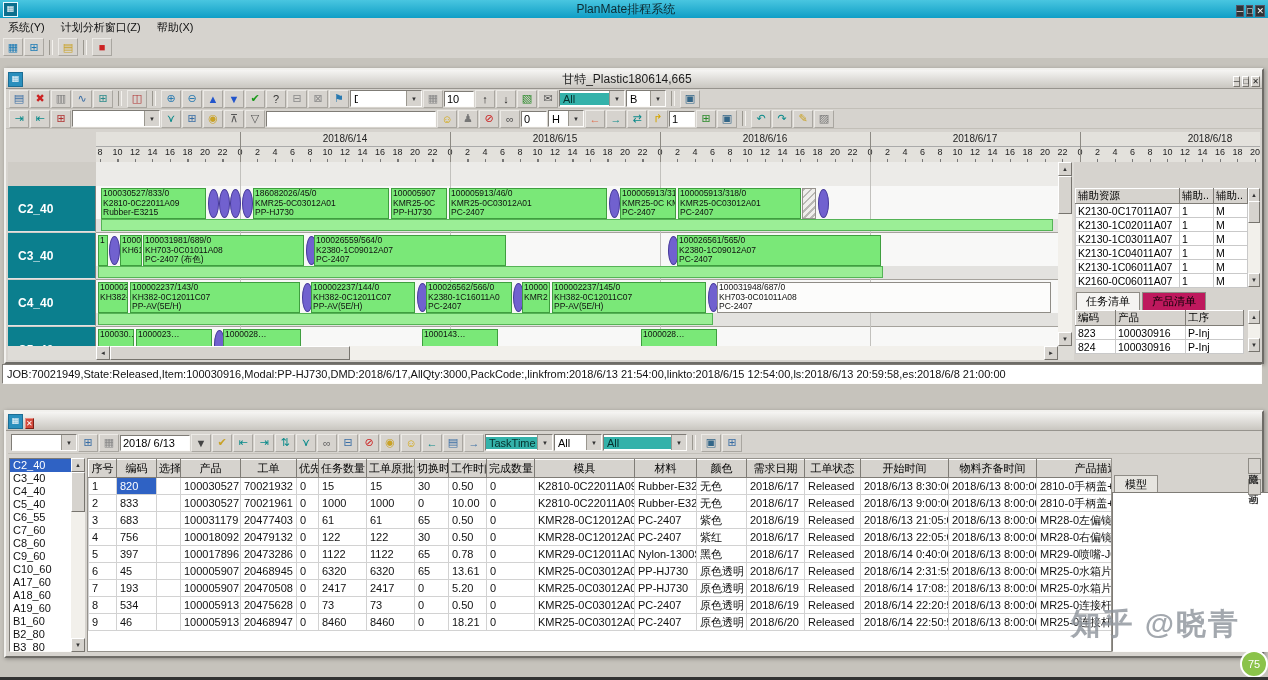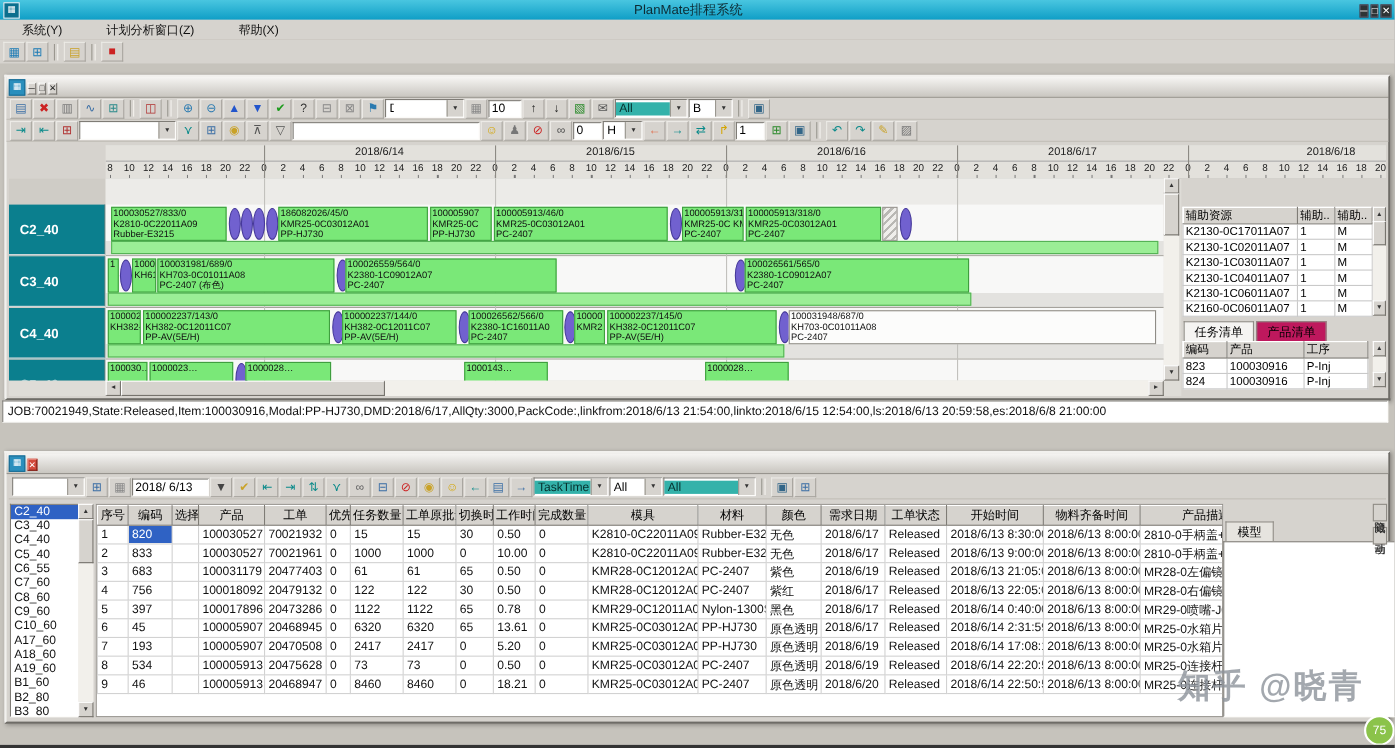--- a/index.html
+++ b/index.html
@@ -5,21 +5,21 @@
   html,body{margin:0;padding:0;background:#888;}
   body{font-family:"Liberation Sans","DejaVu Sans",sans-serif;}
   #root{position:relative;width:1268px;height:680px;background:#d6d3ce;overflow:hidden;border-bottom:3px solid #333;box-sizing:border-box;}
 
   
   #titlebar{position:absolute;top:0;left:0;right:0;height:18px;background:linear-gradient(#49c6e0,#0f9ec6);display:flex;align-items:center;padding:0 3px;}
   .app-icon{width:13px;height:13px;background:#0b6f8e;border:1px solid #e8f8ff;color:#fff;font-size:8px;line-height:12px;text-align:center;}
   #titlebar .title{flex:1;text-align:center;font-size:12px;color:#0d2b33;}
   .win-btn{width:17px;height:14px;background:#2e3436;color:#fff;font-size:9px;line-height:13px;text-align:center;margin-left:2px;border:1px solid #556;}
   #menubar{position:absolute;top:18px;left:0;right:0;height:18px;background:#d6d3ce;border-bottom:1px solid #b5b2ab;display:flex;align-items:center;font-size:11px;}
-  .menu-item{padding:1px 20px;color:#111;}
+  .menu-item{padding:1px 8px;color:#111;}
   #maintoolbar-items{position:absolute;top:36px;left:0;right:0;height:22px;background:#d6d3ce;border-bottom:1px solid #b5b2ab;display:flex;align-items:center;padding-left:3px;gap:1px;}
   #mdi{position:absolute;left:0;top:58px;right:0;bottom:0;background:#c6c3bc;overflow:hidden;}
 
   
   .toolbar{display:flex;align-items:center;gap:1px;padding:1px 3px;background:#d6d3ce;border-bottom:1px solid #c2bfb8;height:20px;box-sizing:border-box;}
   .tbtn{width:18px;height:16px;display:inline-flex;align-items:center;justify-content:center;font-size:11px;border:1px solid transparent;border-color:#eceae6 #a9a6a0 #a9a6a0 #eceae6;background:#d6d3ce;cursor:default;}
   .tsep{width:2px;height:15px;border-left:1px solid #9a978f;border-right:1px solid #f4f2ee;margin:0 4px;}
   .combo{display:inline-flex;height:17px;background:#fff;border:1px solid;border-color:#7f7c76 #fdfcfa #fdfcfa #7f7c76;font-size:11px;align-items:center;box-sizing:border-box;}
   .combo-v{flex:1;padding:0 3px;overflow:hidden;white-space:nowrap;}
   .combo-a{width:14px;height:100%;background:#d6d3ce;border-left:1px solid #9a978f;display:flex;align-items:center;justify-content:center;}
@@ -129,20 +129,21 @@
       <span class="tbtn" style="color: rgb(201, 162, 39);">▤</span>
       <span class="tsep"></span>
       <span class="tbtn" style="color: rgb(204, 34, 34);">■</span>
     </div>
 
   <div id="mdi">
 
     <div id="gantt-window" class="child-window">
       <div class="child-titlebar">
         <span class="child-icon">▦</span>
+        <span class="child-title">甘特_Plastic180614,665</span>
         <span id="gantt-btns"><span class="child-btn">─</span><span class="child-btn">□</span><span class="child-btn">✕</span></span>
       </div>
       <div id="gtb1" class="toolbar">
           <span class="tbtn" style="color: rgb(58, 110, 165);">▤</span>
           <span class="tbtn" style="color: rgb(204, 34, 34);">✖</span>
           <span class="tbtn" style="color: rgb(122, 122, 122);">▥</span>
           <span class="tbtn" style="color: rgb(58, 110, 165);">∿</span>
           <span class="tbtn" style="color: rgb(42, 138, 138);">⊞</span>
           <span class="tsep"></span>
           <span class="tbtn" style="color: rgb(176, 48, 48);">◫</span>

